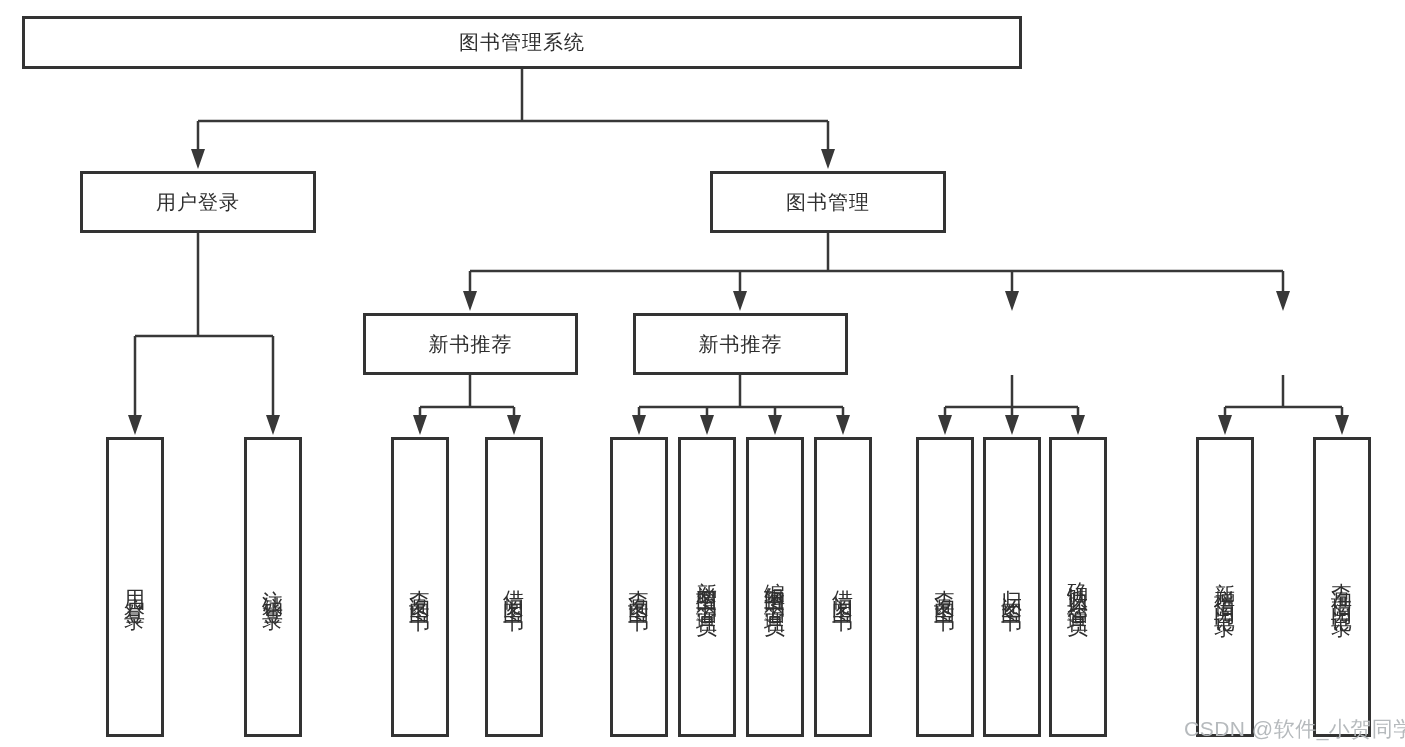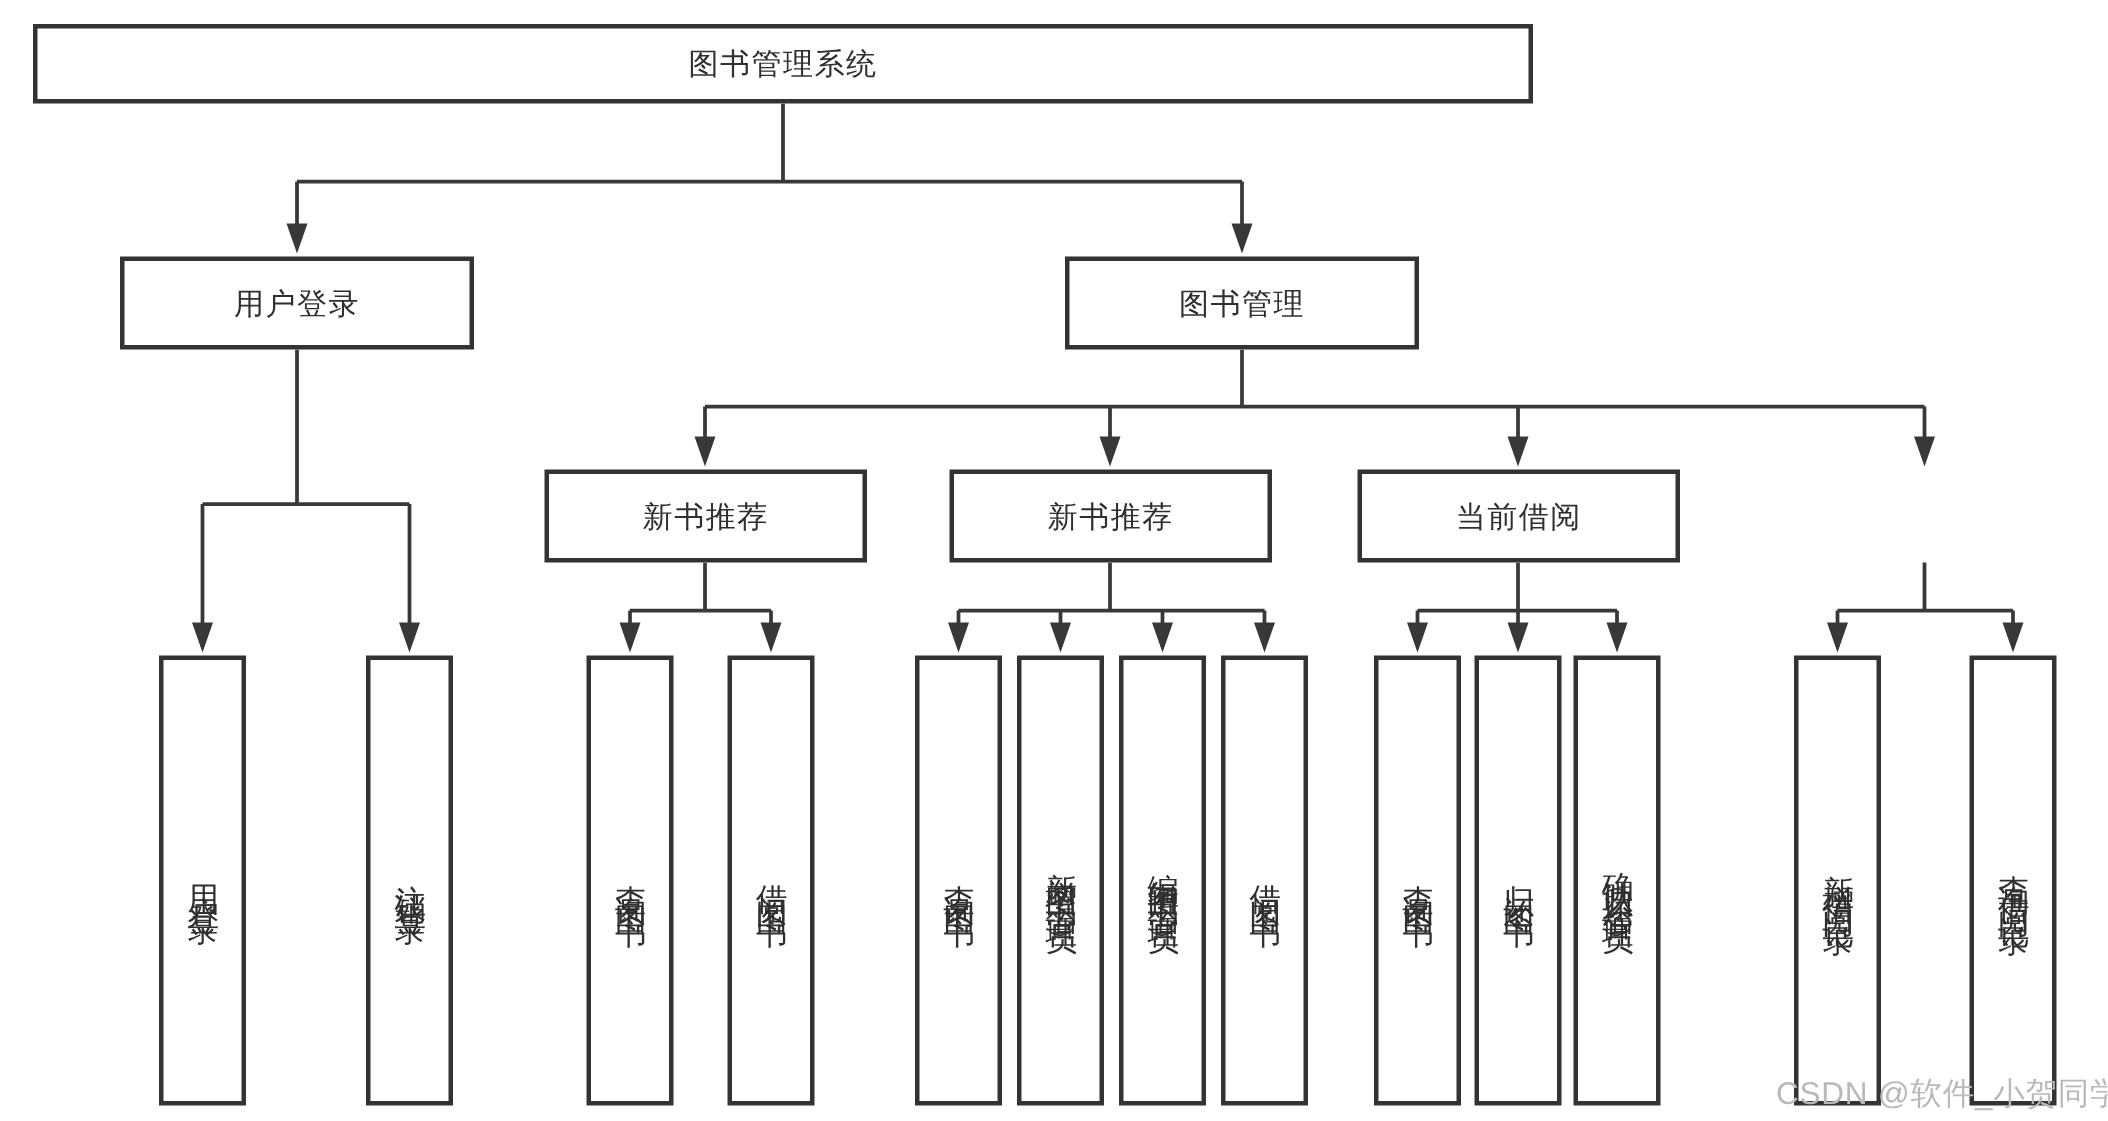--- a/index.html
+++ b/index.html
@@ -95,21 +95,20 @@
       M1218,415 H1232 L1225,435 Z  M1335,415 H1349 L1342,435 Z"></path>
   </svg>
 
   <div class="hbox" style="left:22px; top:16px; width:1000px; height:53px;">图书管理系统</div>
 
   <div class="hbox" style="left:80px; top:171px; width:236px; height:62px;">用户登录</div>
   <div class="hbox" style="left:363px; top:313px; width:215px; height:62px;">新书推荐</div>
 
   <div class="hbox" style="left:710px; top:171px; width:236px; height:62px;">图书管理</div>
   <div class="hbox" style="left:633px; top:313px; width:215px; height:62px;">新书推荐</div>
-  <div class="hbox" style="left:905px; top:313px; width:215px; height:62px;">当前借阅</div>
 
   <div class="vbox" style="left:106px;">
     <span class="vtext">用户登录</span>
   </div>
   <div class="vbox" style="left:244px;">
     <span class="vtext">注销登录</span>
   </div>
 
   <div class="vbox" style="left:391px;">
     <span class="vtext">查询图书</span>

